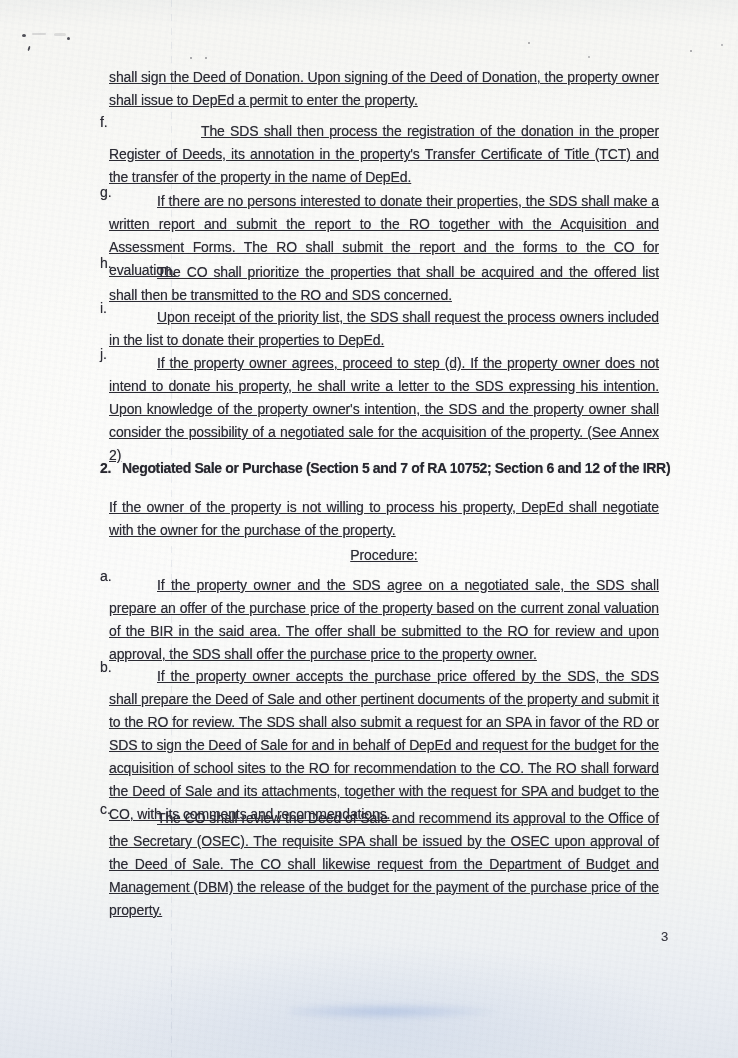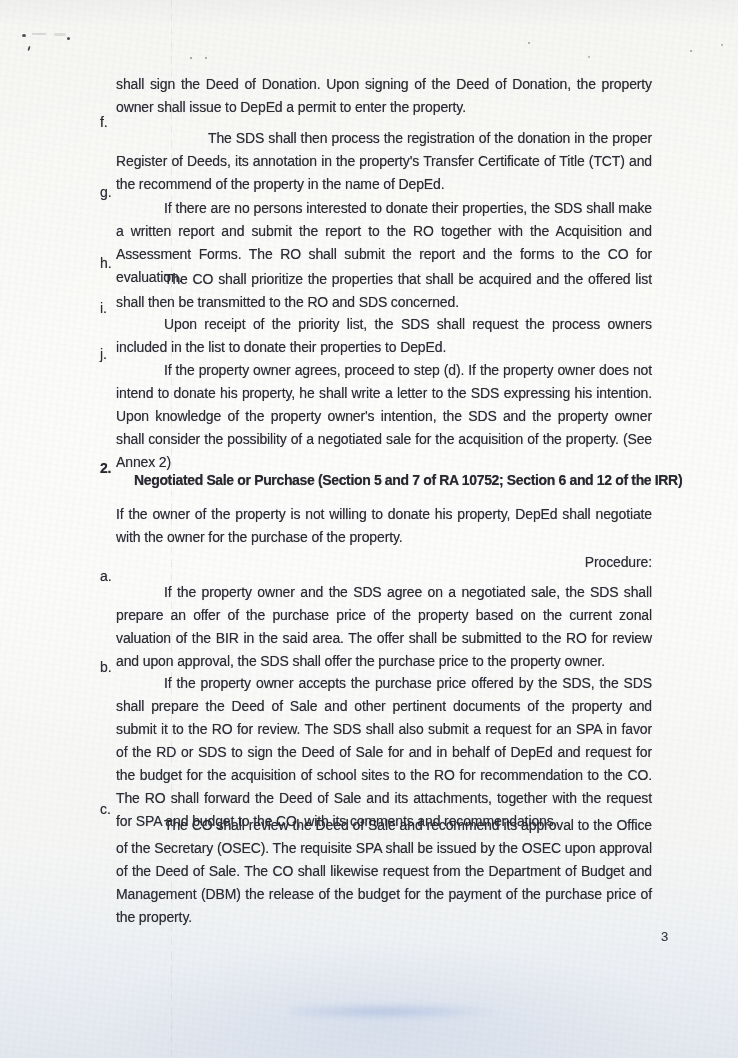--- a/index.html
+++ b/index.html
@@ -72,45 +72,46 @@
     color: #2c2c34;
     text-shadow: 0 0 0.7px rgba(46,46,62,0.55);
     text-align: justify;
   }
   .para .lbl {
     position: absolute;
     left: 0;
     top: 0;
   }
   .para .txt {
-    margin: 16px;
+    margin: 9px;
     text-indent: 48px;
+    text-decoration: underline;
   }
   .para.indent-wide .txt { text-indent: 92px; }
   .para.flush .txt { text-indent: 0; text-align: justify; }
-  .para.single .txt { text-align: right; }
+  .para.single .txt { text-align: center; }
   .heading {
     position: absolute;
     left: 100px;
     width: 630px;
     font-size: 14px;
     line-height: 23px;
     font-weight: bold;
     letter-spacing: -0.35px;
     color: #28282f;
     text-shadow: 0 0 0.7px rgba(40,40,55,0.6);
     white-space: nowrap;
   }
   .heading .lbl {
     position: absolute;
     left: 0;
     top: 0;
   }
   .heading .txt {
-    margin: 12px;
+    margin: 0;
     text-indent: 22px;
   }
   .pagenum {
     position: absolute;
     left: 661px;
     top: 929px;
     font-size: 13px;
     color: #3b3b44;
     text-shadow: 0 0 0.6px rgba(55,55,70,0.5);
   }
@@ -134,21 +135,21 @@
 <div class="speck" style="left:588px; top:56px; width:2px; height:2px; opacity:.45;"></div>
 <div class="speck" style="left:690px; top:50px; width:2px; height:2px; opacity:.55;"></div>
 <div class="speck" style="left:721px; top:44px; width:2px; height:2px; opacity:.45;"></div>
 
 <div class="para flush" style="top:57px;">
   <p class="txt">shall sign the Deed of Donation.  Upon signing of the Deed of Donation, the property owner shall issue to DepEd a permit to enter the property.</p>
 </div>
 
 <div class="para indent-wide" style="top:111px;">
   <span class="lbl">f.</span>
-  <p class="txt">The SDS shall then process the registration of the donation in the proper Register of Deeds, its annotation in the property's Transfer Certificate of Title (TCT) and the recommend of the property in the name of DepEd.</p>
+  <p class="txt">The SDS shall then process the registration of the donation in the proper Register of Deeds, its annotation in the property's Transfer Certificate of Title (TCT) and the transfer of the property in the name of DepEd.</p>
 </div>
 
 <div class="para" style="top:181px;">
   <span class="lbl">g.</span>
   <p class="txt">If there are no persons interested to donate their properties, the SDS shall make a written report and submit the report to the RO together with the Acquisition and Assessment Forms. The RO shall submit the report and the forms to the CO for evaluation.</p>
 </div>
 
 <div class="para" style="top:252px;">
   <span class="lbl">h.</span>
   <p class="txt">The CO shall prioritize the properties that shall be acquired and the offered list shall then be transmitted to the RO and SDS concerned.</p>
@@ -163,21 +164,21 @@
   <span class="lbl">j.</span>
   <p class="txt">If the property owner agrees, proceed to step (d). If the property owner does not intend to donate his property, he shall write a letter to the SDS expressing his intention.  Upon knowledge of the property owner's intention, the SDS and the property owner shall consider the possibility of a negotiated sale for the acquisition of the property. (See Annex 2)</p>
 </div>
 
 <div class="heading" style="top:457px;">
   <span class="lbl">2.</span>
   <p class="txt">Negotiated Sale or Purchase (Section 5 and 7 of RA 10752; Section 6 and 12 of the IRR)</p>
 </div>
 
 <div class="para flush" style="top:487px;">
-  <p class="txt">If the owner of the property is not willing to donate his property, DepEd shall negotiate with the owner for the purchase of the property.</p>
+  <p class="txt">If the owner of the property is not willing to process his property, DepEd shall negotiate with the owner for the purchase of the property.</p>
 </div>
 
 <div class="para flush single" style="top:535px;">
   <p class="txt">Procedure:</p>
 </div>
 
 <div class="para" style="top:565px;">
   <span class="lbl">a.</span>
   <p class="txt">If the property owner and the SDS agree on a negotiated sale, the SDS shall prepare an offer of the purchase price of the property based on the current zonal valuation of the BIR in the said area. The offer shall be submitted to the RO for review and upon approval, the SDS shall offer the purchase price to the property owner.</p>
 </div>

